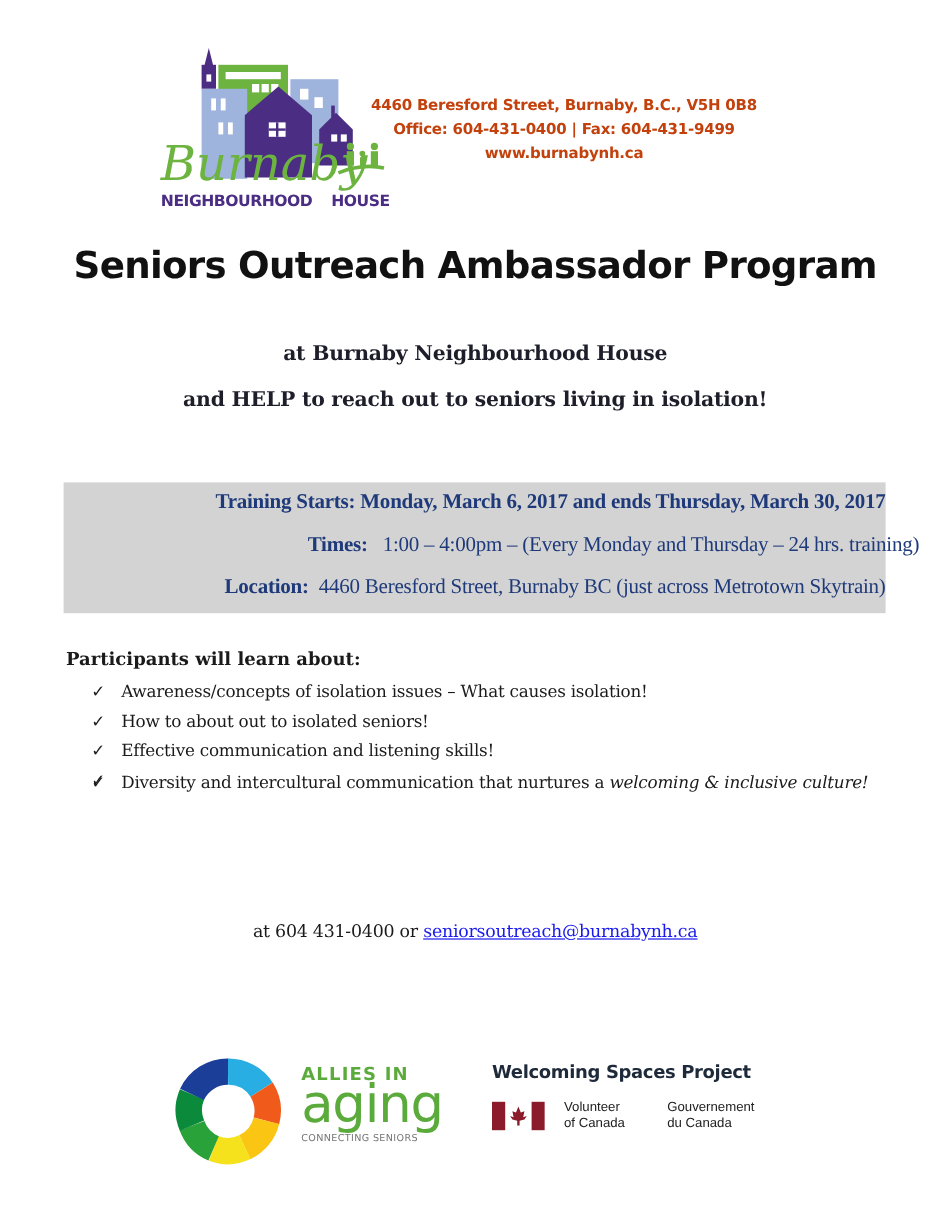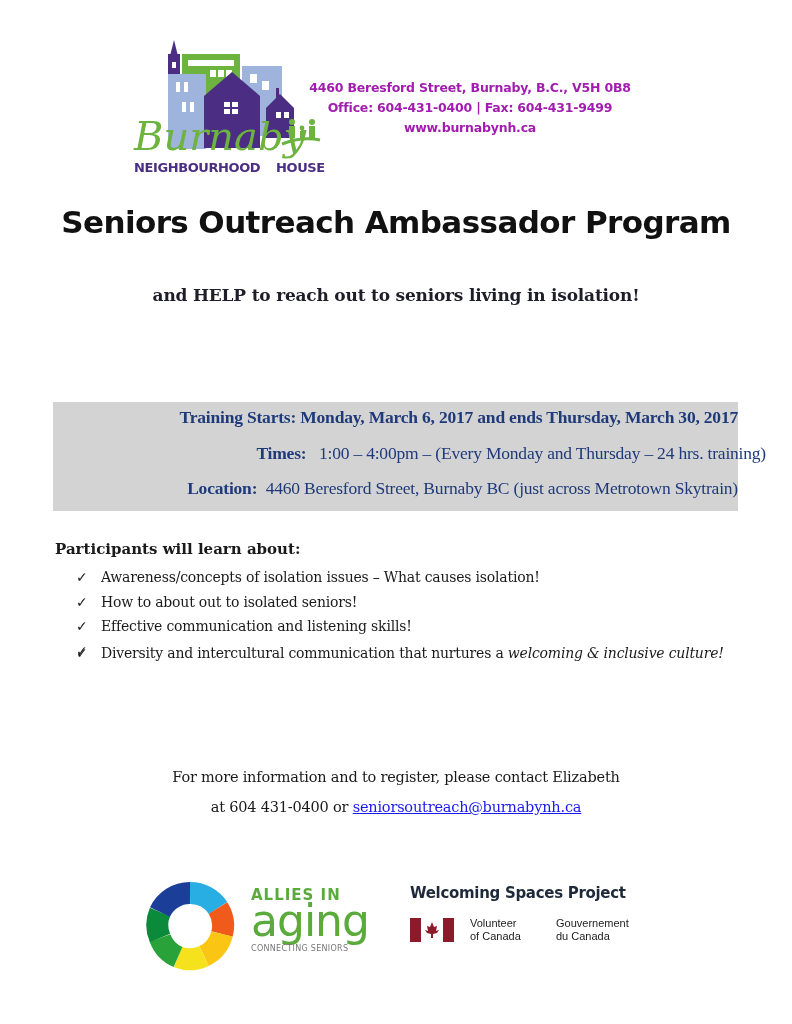--- a/index.html
+++ b/index.html
@@ -1,21 +1,21 @@
 <!DOCTYPE html>
 <html><head>
 <meta charset="utf-8">
 <style>
   html, body { margin: 0; padding: 0; background: #ffffff; }
   body { width: 792px; height: 1024px; position: relative; overflow: hidden; font-family: "DejaVu Serif", serif; color: #1a1a1a; }
   .abs { position: absolute; }
 
   
   .logo { left: 132px; top: 36px; width: 196px; height: 140px; }
-  .address-block { left: 300px; top: 78px; width: 340px; text-align: center; font-family: "DejaVu Sans", sans-serif; font-weight: bold; font-size: 12.5px; line-height: 20px; color: #a21caf; letter-spacing: -0.2px; }
+  .address-block { left: 300px; top: 78px; width: 340px; text-align: center; font-family: "DejaVu Sans", sans-serif; font-weight: bold; font-size: 12.5px; line-height: 20px; color: #c2410c; letter-spacing: -0.2px; }
   .address-block div { white-space: nowrap; }
 
   .title { left: 0; top: 204px; width: 792px; text-align: center; font-family: "DejaVu Sans", sans-serif; font-weight: bold; font-size: 31px; color: #111; letter-spacing: -0.6px; }
 
   .intro { left: 0; top: 276px; width: 792px; text-align: center; font-family: "DejaVu Serif", serif; font-weight: bold; font-size: 17px; color: #1e1e2a; line-height: 38px; letter-spacing: -0.2px; }
   .intro div { white-space: nowrap; }
 
   .info-box { left: 53px; top: 402px; width: 685px; height: 109px; background: #d3d3d3; }
   .info-line { position: absolute; left: 0; width: 685px; text-align: right; font-family: "Liberation Serif", serif; font-weight: bold; font-size: 17.5px; color: #1f3a7a; white-space: nowrap; letter-spacing: -0.2px; }
   .info-line.l1 { top: 5px; }
@@ -98,20 +98,21 @@
 
 <div class="abs address-block">
   <div>4460 Beresford Street, Burnaby, B.C., V5H 0B8</div>
   <div>Office: 604-431-0400 | Fax: 604-431-9499</div>
   <div>www.burnabynh.ca</div>
 </div>
 
 <div class="abs title">Seniors Outreach Ambassador Program</div>
 
 <div class="abs intro">
+  <div>at Burnaby Neighbourhood House</div>
   <div>and HELP to reach out to seniors living in isolation!</div>
 </div>
 
 <div class="abs info-box">
   <div class="info-line l1">Training Starts: Monday, March 6, 2017 and ends Thursday, March 30, 2017</div>
   <div class="info-line l2">
     <span class="lbl">Times:</span>&nbsp;&nbsp;
     <span>1:00 – 4:00pm – (Every Monday and Thursday – 24 hrs. training)</span>
   </div>
   <div class="info-line l3">
@@ -138,21 +139,20 @@
   <li>
     <span class="check">✓</span>
   </li>
   <li class="wrap">
     <span class="check">✓</span>
     <span>Diversity and intercultural communication that nurtures a </span><em>welcoming &amp; inclusive culture!</em>
   </li>
 </ul>
 
 <div class="abs contact">
-  <div>For more information and to register, please contact Elizabeth</div>
   <div>
     <span>at 604 431-0400 or </span><a>seniorsoutreach@burnabynh.ca</a>
   </div>
 </div>
 
 <svg class="abs allies-ring" viewBox="0 0 92 92" xmlns="http://www.w3.org/2000/svg">
   <g fill="none" stroke-width="22">
     <path d="M46 13 A33 33 0 0 1 74 28" stroke="#29aee3"></path>
     <path d="M74 28 A33 33 0 0 1 78 54" stroke="#f05a1a"></path>
     <path d="M78 54 A33 33 0 0 1 60 76" stroke="#fbc613"></path>

